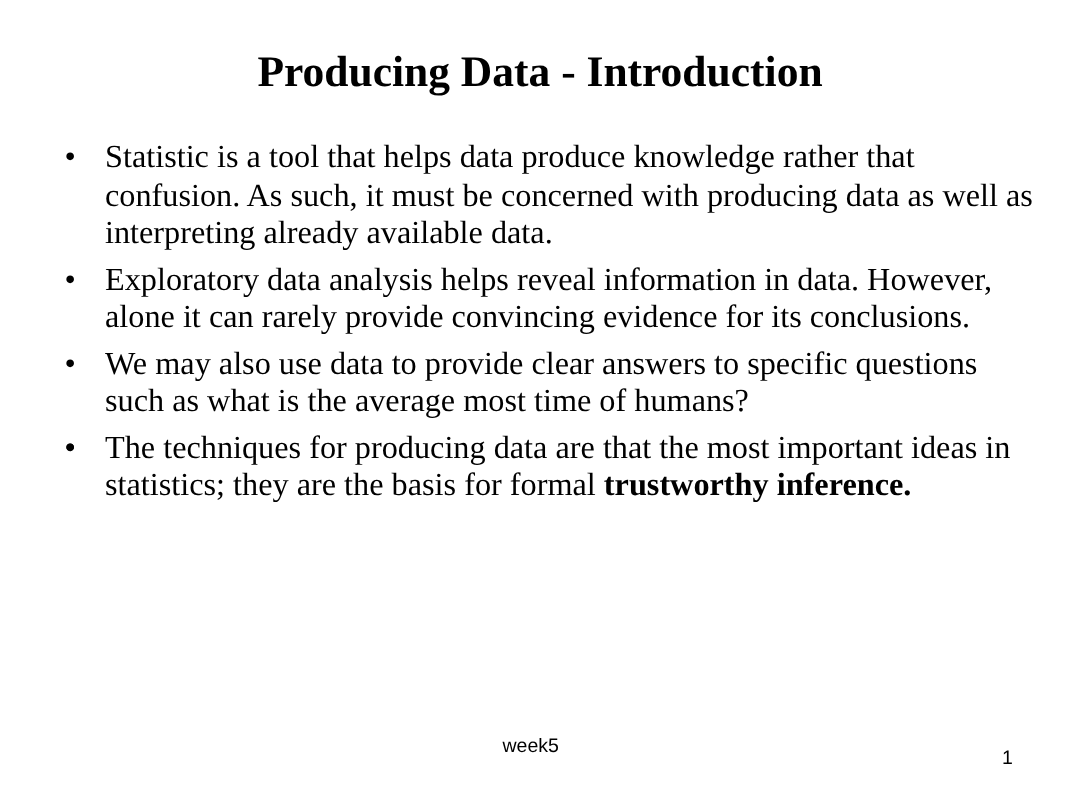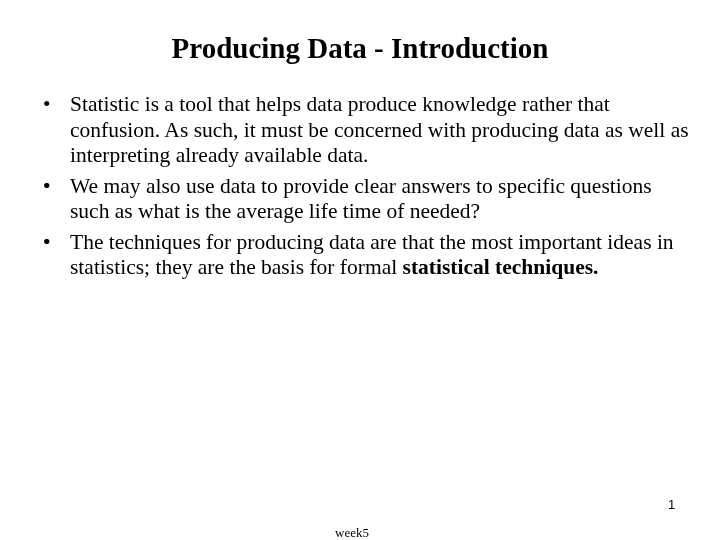--- a/index.html
+++ b/index.html
@@ -2,46 +2,47 @@
 <html><head>
   <meta charset="utf-8">
   <style>
     html, body { margin: 0; padding: 0; background: #ffffff; }
     body { width: 720px; height: 540px; position: relative; overflow: hidden; }
     .slide { position: absolute; left: 0; top: 0; width: 720px; height: 400px; background: #ffffff; color: #000000; font-family: "Liberation Serif", serif; }
     .title { position: absolute; left: 0; top: 30px; width: 720px; text-align: center; font-size: 29px; font-weight: bold; line-height: 36px; }
     .bullets { position: absolute; left: 43px; top: 92px; width: 650px; margin: 0; padding: 0; list-style: none; }
     .bullet { position: relative; padding-left: 27px; font-size: 21.5px; line-height: 25.5px; margin-bottom: 5px; }
     .bullet-dot { position: absolute; left: 0; top: 0; }
-    .footer-center { position: absolute; left: 335px; top: 525px; font-family: Liberation Serif, serif; font-size: 13px; }
+    .footer-center { position: absolute; left: 335px; top: 489px; font-family: Liberation Sans, sans-serif; font-size: 13px; }
     .footer-right { position: absolute; left: 668px; top: 497px; font-family: "Liberation Sans", sans-serif; font-size: 13px; }
     b { font-weight: bold; }
   </style>
 </head>
 <body>
 
 <div class="slide">
   <div class="title">Producing Data - Introduction</div>
 
   <ul class="bullets">
     <li class="bullet">
       <span class="bullet-dot">•</span>
       <span>Statistic is a tool that helps data produce knowledge rather that confusion. As such, it must be concerned with producing data as well as interpreting already available data.</span>
     </li>
     <li class="bullet">
       <span class="bullet-dot">•</span>
+      <span>Exploratory data analysis helps reveal information in data. However, alone it can rarely provide convincing evidence for its conclusions.</span>
     </li>
     <li class="bullet">
       <span class="bullet-dot">•</span>
-      <span>We may also use data to provide clear answers to specific questions such as what is the average life time of needed?</span>
+      <span>We may also use data to provide clear answers to specific questions such as what is the average most time of humans?</span>
     </li>
     <li class="bullet">
       <span class="bullet-dot">•</span>
     </li>
     <li class="bullet">
       <span class="bullet-dot">•</span>
-      <span>The techniques for producing data are that the most important ideas in statistics; they are the basis for formal </span><b>statistical techniques.</b>
+      <span>The techniques for producing data are that the most important ideas in statistics; they are the basis for formal </span><b>trustworthy inference.</b>
     </li>
   </ul>
 
   <div class="footer-center">week5</div>
   <div class="footer-right">1</div>
 </div>
 
 </body></html>

